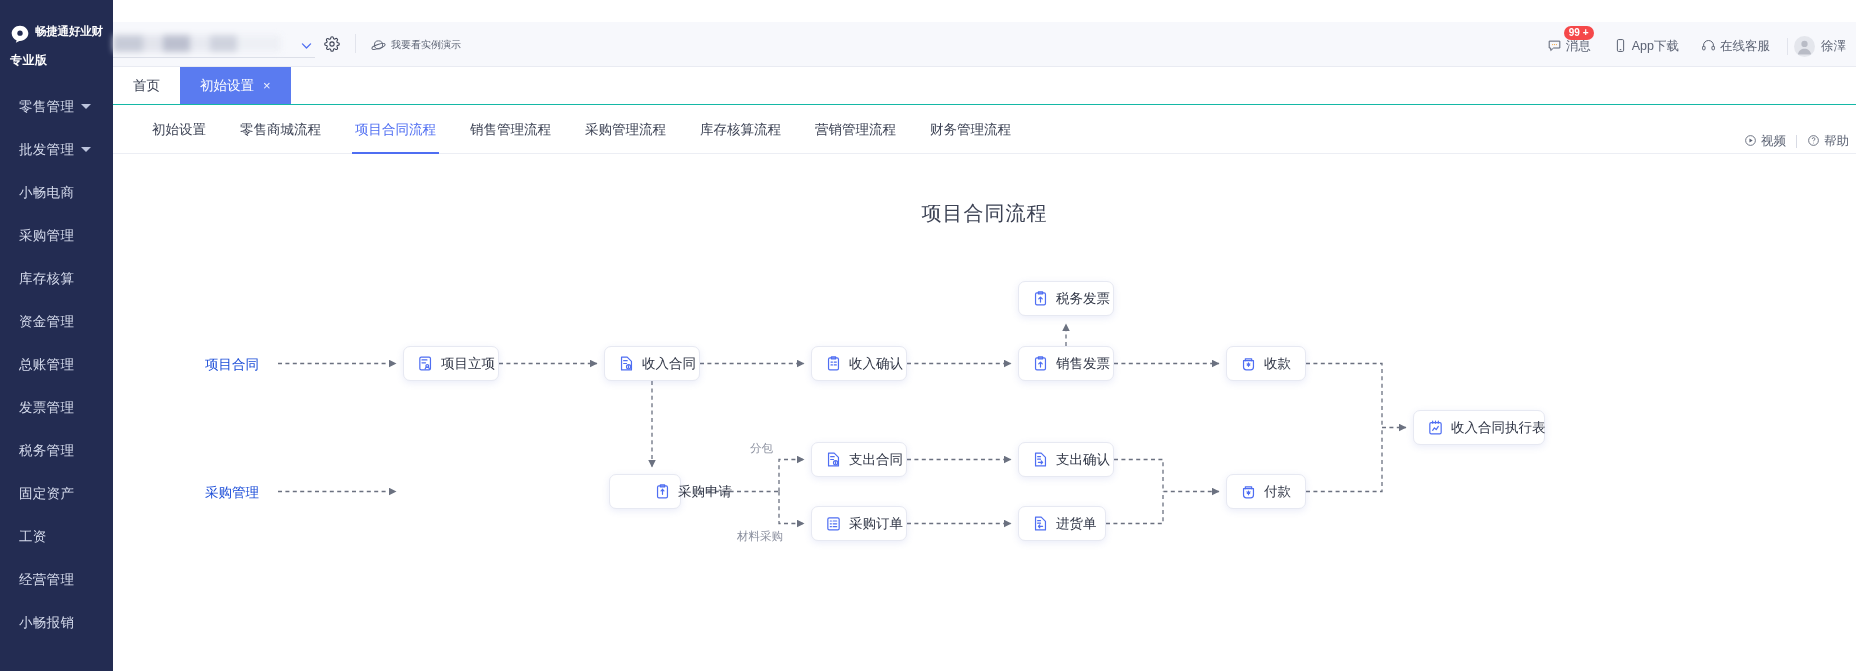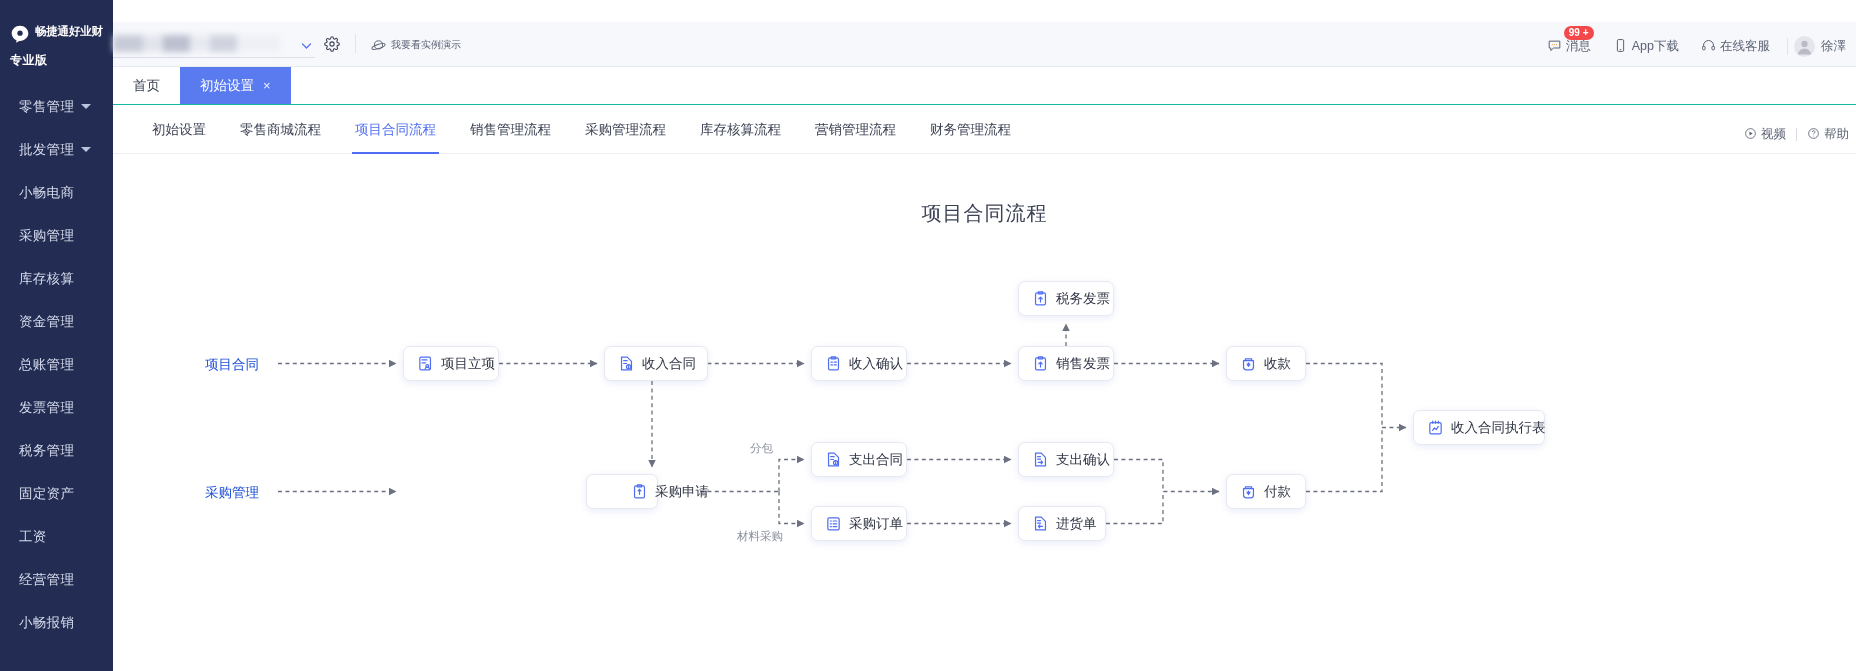--- a/index.html
+++ b/index.html
@@ -111,21 +111,21 @@
   .modtabs-inner { position:absolute; left:22px; top:0; display:flex; height:49px; align-items:center; }
   .mtab {
     font-size:13.5px; color:#3c4254; padding:0 17px; height:49px;
     display:flex; align-items:center; cursor:pointer; white-space:nowrap; position:relative;
   }
   .mtab.active { color:#4f6ef2; }
   .mtab.active:after {
     content:""; position:absolute; left:14px; right:14px; bottom:0; height:2px; background:#4f6ef2;
   }
   .modtabs-right {
-    position:absolute; right:0px; top:5px; height:49px; display:flex; align-items:center;
+    position:absolute; right:0px; top:12px; height:49px; display:flex; align-items:center;
     font-size:12.5px; color:#5b6273; gap:3px;
   }
   .mr-item { display:flex; align-items:center; gap:4px; cursor:pointer; padding:0 7px; white-space:nowrap;}
   .mr-div { width:1px; height:13px; background:#d8dbe4; }
 
   
   .canvas {
     position:absolute; left:113px; top:154px; width:1743px; height:517px;
     background:#fff; overflow:hidden;
   }
@@ -384,21 +384,21 @@
           <span style="width: 17px; height: 17px; flex: 0 0 17px; display: block;">
             <svg class="ico" viewBox="0 0 24 24" fill="none" stroke="#4f6ef2" stroke-width="1.7" stroke-linecap="round" stroke-linejoin="round" width="17" height="17">
               <rect x="4" y="3" width="15" height="18" rx="2"></rect>
               <path d="M7 7h7M7 11h5"></path>
               <circle cx="14.5" cy="15.5" r="2"></circle>
               <path d="M11.5 19.5c.4-1.6 1.6-2.3 3-2.3s2.6.7 3 2.3"></path>
             </svg>
           </span>
           <span>项目立项</span>
         </div>
-        <div class="node" style="left: 491px; top: 192px; width: 104px;">
+        <div class="node" style="left: 491px; top: 192px; width: 96px;">
           <span style="width: 17px; height: 17px; flex: 0 0 17px; display: block;">
             <svg class="ico" viewBox="0 0 24 24" fill="none" stroke="#4f6ef2" stroke-width="1.7" stroke-linecap="round" stroke-linejoin="round" width="17" height="17">
               <path d="M5 3h8l6 6v12H5z"></path>
               <path d="M8 8h5M8 12h4"></path>
               <circle cx="15" cy="16.5" r="3"></circle>
               <path d="M15 15v3"></path>
             </svg>
           </span>
           <span>收入合同</span>
         </div>
@@ -446,21 +446,21 @@
         <div class="node" style="left: 1300px; top: 256px; width: 132px;">
           <span style="width: 17px; height: 17px; flex: 0 0 17px; display: block;">
             <svg class="ico" viewBox="0 0 24 24" fill="none" stroke="#4f6ef2" stroke-width="1.7" stroke-linecap="round" stroke-linejoin="round" width="17" height="17">
               <rect x="4" y="5" width="16" height="16" rx="2"></rect>
               <path d="M8 3v3M12 3v3M16 3v3"></path>
               <path d="M8 16l2.5-3.5L13 15l3-4.5"></path>
             </svg>
           </span>
           <span>收入合同执行表</span>
         </div>
-        <div class="node" style="left: 473px; top: 320px; width: 72px; padding-left: 44px;">
+        <div class="node" style="left: 496px; top: 320px; width: 72px; padding-left: 44px;">
           <span style="width: 17px; height: 17px; flex: 0 0 17px; display: block;">
             <svg class="ico" viewBox="0 0 24 24" fill="none" stroke="#4f6ef2" stroke-width="1.7" stroke-linecap="round" stroke-linejoin="round" width="17" height="17">
               <rect x="5" y="4" width="14" height="17" rx="2"></rect>
               <path d="M9 2.5h6v3H9z"></path>
               <path d="M12 9v7M12 9l-2 2.2M12 9l2 2.2"></path>
             </svg>
           </span>
           <span>采购申请</span>
         </div>
         <div class="node" style="left: 698px; top: 288px; width: 96px;">

